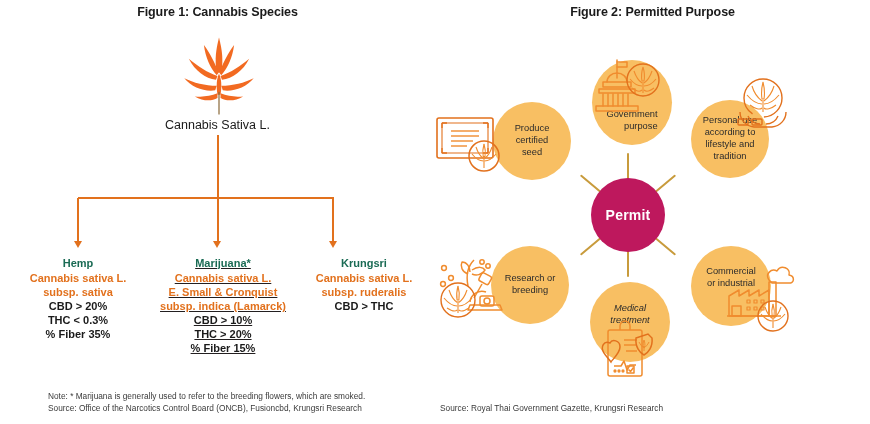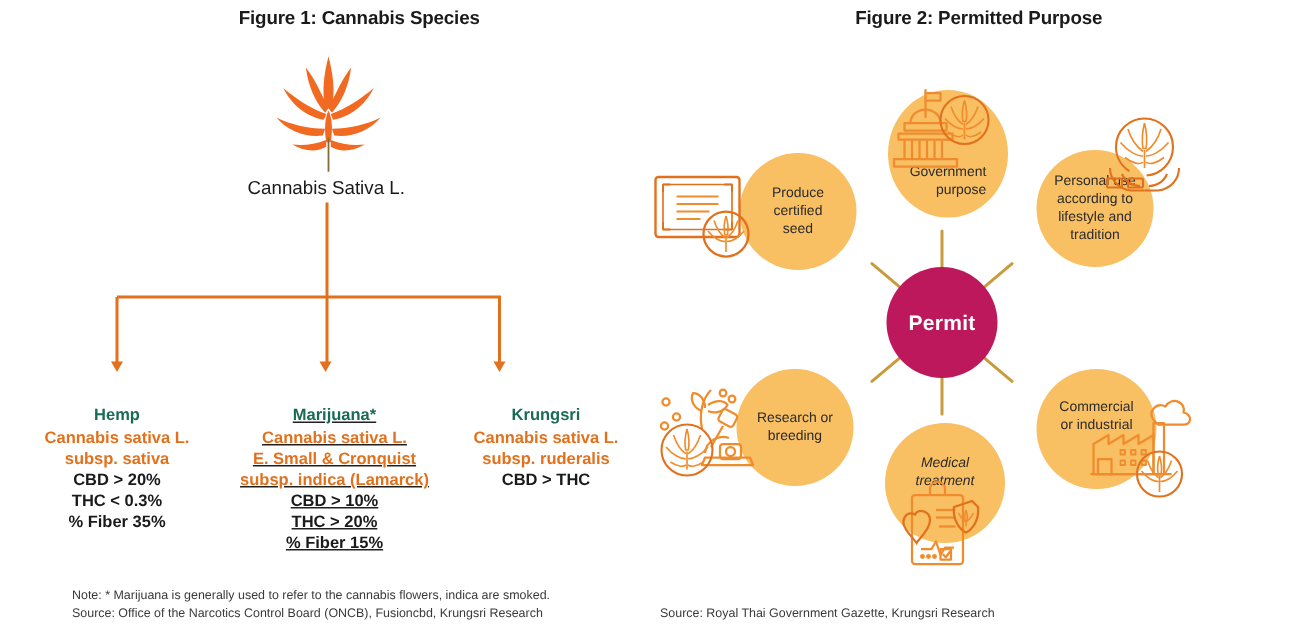--- a/index.html
+++ b/index.html
@@ -5,21 +5,21 @@
   html,body{margin:0;padding:0;}
   body{
     width:870px;height:424px;
     background:#ffffff;
     font-family:"Liberation Sans", sans-serif;
     color:#231f20;
     overflow:hidden;
     position:relative;
   }
   .panel{position:absolute;top:0;height:424px;}
-  #fig1{left:0;width:435px;padding-left:44px;}
+  #fig1{left:0;width:435px;}
   #fig2{left:435px;width:435px;}
 
   .fig-title{
     position:absolute;top:5px;left:0;width:100%;
     text-align:center;
     font-size:12.5px;font-weight:bold;color:#1a1a1a;
     letter-spacing:-0.1px;
   }
 
   
@@ -32,21 +32,21 @@
   #trunk{left:217px;top:135px;width:1.6px;height:63px;}
   #crossbar{left:78px;top:197px;width:256px;height:1.6px;}
   .drop{position:absolute;width:1.6px;height:45px;background:#E2711D;}
   .arrow-head{
     position:absolute;width:0;height:0;
     border-left:4.5px solid transparent;
     border-right:4.5px solid transparent;
     border-top:7px solid #E2711D;
   }
 
-  .species{position:absolute;top:270px;text-align:center;line-height:1.28;}
+  .species{position:absolute;top:256px;text-align:center;line-height:1.28;}
   .sp-name{font-size:11px;font-weight:bold;color:#1a6b54;margin-bottom:1px;}
   .sp-sci{font-size:11px;font-weight:bold;color:#E2711D;}
   .sp-fact{font-size:11px;font-weight:bold;color:#1a1a1a;}
 
   #sp-hemp{left:10px;width:136px;}
   #sp-marijuana{left:148px;width:150px;text-decoration:underline;}
   #sp-ruderalis{left:298px;width:132px;}
 
   .foot{
     position:absolute;font-size:8.3px;color:#3a3a3a;line-height:1.55;
@@ -138,21 +138,21 @@
     <div class="sp-fact">% Fiber 15%</div>
   </div>
 
   <div class="species" id="sp-ruderalis">
     <div class="sp-name">Krungsri</div>
     <div class="sp-sci">Cannabis sativa L.</div>
     <div class="sp-sci">subsp. ruderalis</div>
     <div class="sp-fact">CBD &gt; THC</div>
   </div>
 
-  <div class="foot" id="fig1-note">Note: * Marijuana is generally used to refer to the cannabis flowers, indica are smoked.</div>
+  <div class="foot" id="fig1-note">Note: * Marijuana is generally used to refer to the breeding flowers, which are smoked.</div>
   <div class="foot" id="fig1-source">Source: Office of the Narcotics Control Board (ONCB), Fusioncbd, Krungsri Research</div>
 </div>
 
 <div class="panel" id="fig2">
 
   <div class="fig-title">Figure 2: Permitted Purpose</div>
 
   <div class="hub-wrap">
 
     <div class="spoke" style="left:193px;top:184px;width:62px;transform:rotate(-90deg);"></div>

